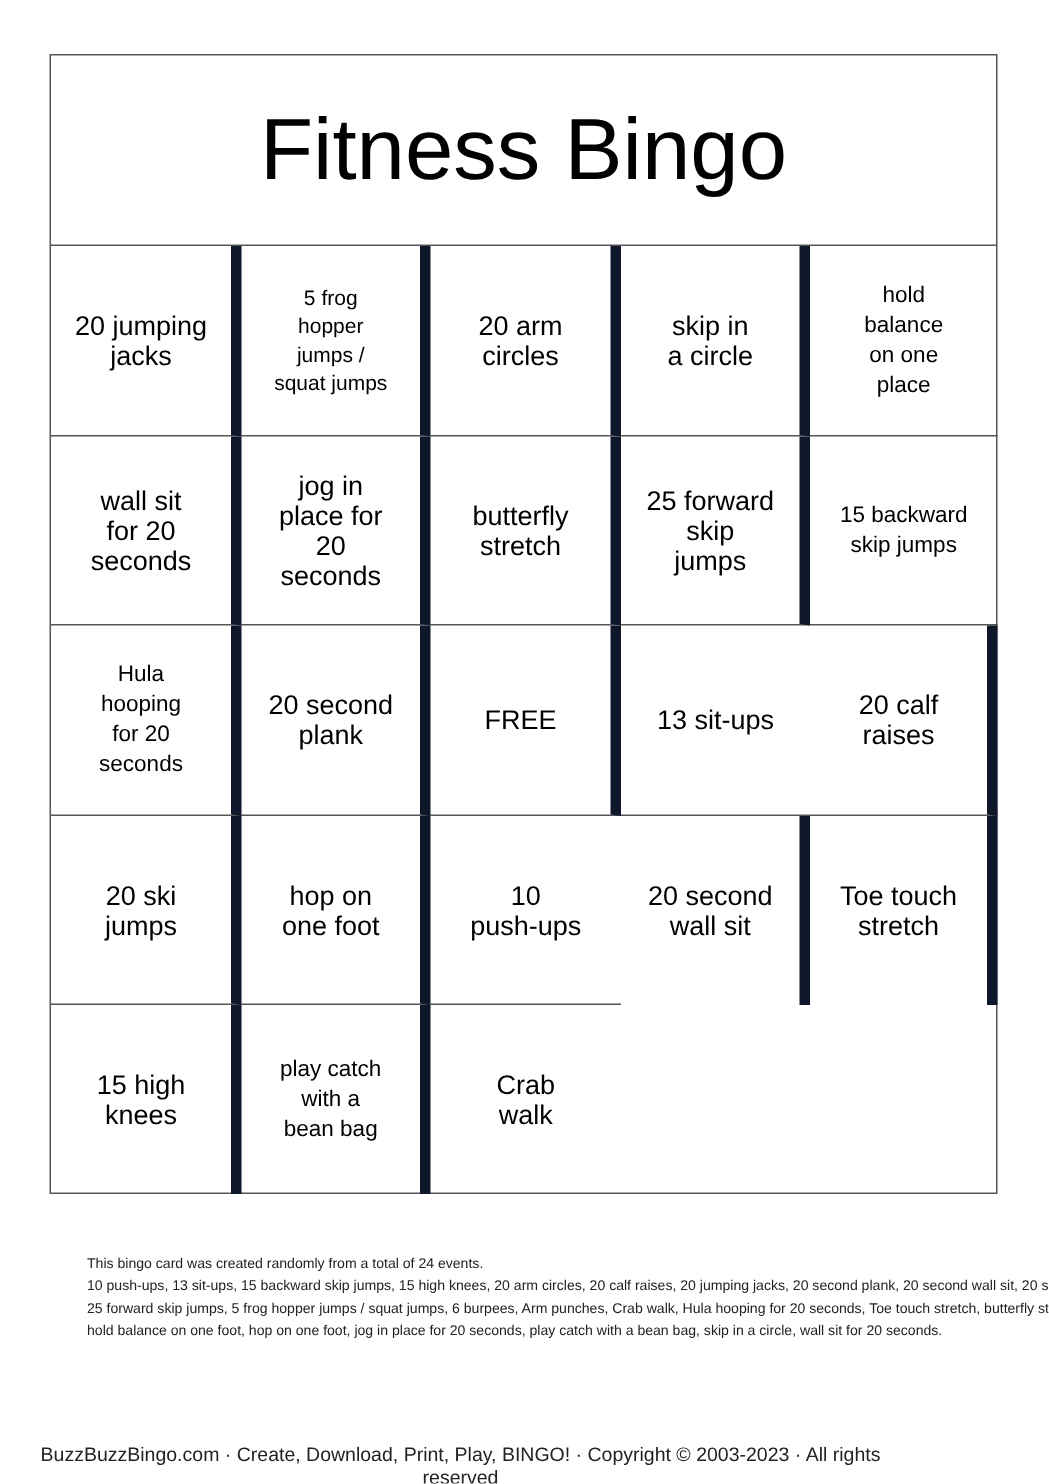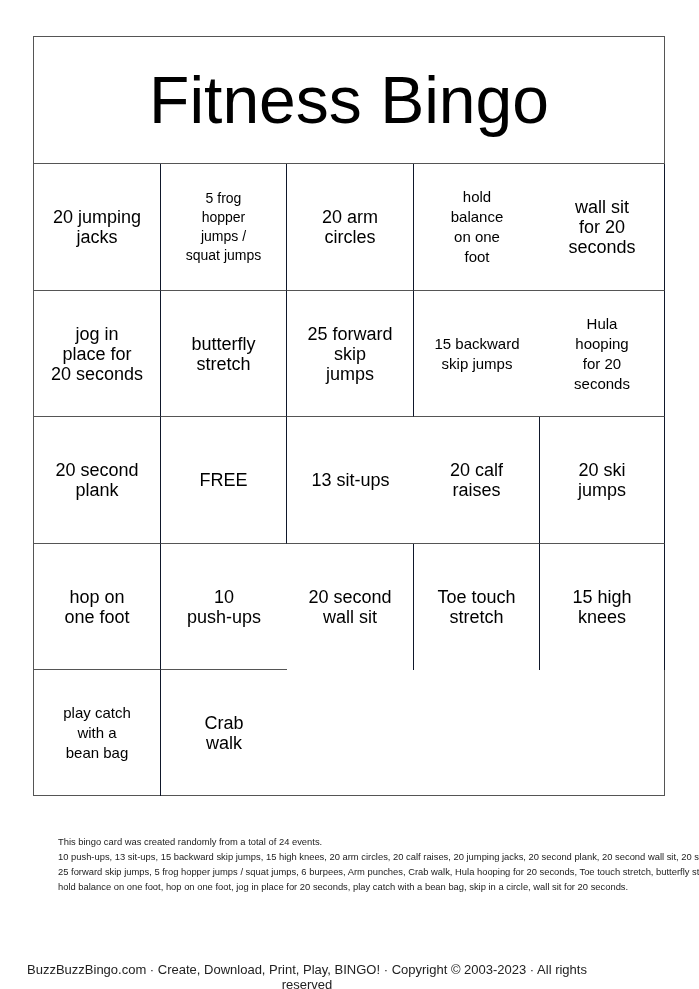--- a/index.html
+++ b/index.html
@@ -2,25 +2,25 @@
 <html><head>
 <meta charset="utf-8">
 <style>
   html, body { margin: 0; padding: 0; background: #ffffff; }
   body { width: 699px; height: 989px; position: relative; overflow: hidden;
          font-family: "Liberation Sans", sans-serif; color: #000; }
   .card { position: absolute; left: 33px; top: 36px; width: 632px; height: 760px;
           border: 1px solid #555; box-sizing: border-box; }
   .title { position: absolute; left: 0; top: 0; width: 100%; height: 127px;
            display: flex; align-items: center; justify-content: center;
-           font-size: 66px; line-height: 1; border-bottom: 1px solid #555; box-sizing: border-box; }
+           font-size: 58px; line-height: 1; border-bottom: 1px solid #555; box-sizing: border-box; }
   .grid { position: absolute; left: 0; top: 127px; width: 631px; height: 632px;
           display: grid; grid-template-columns: 127px 126px 127px 126px 125px;
           grid-template-rows: 127px 126px 127px 126px 126px; }
-  .cell { border-right: 1px solid #0f172a; border-bottom: 1px solid #555; box-sizing: border-box;
+  .cell { border-right: 7px solid #0f172a; border-bottom: 1px solid #555; box-sizing: border-box;
           display: flex; align-items: center; justify-content: center; text-align: center;
           font-size: 18px; line-height: 20px; padding: 0 14px; white-space: pre-line; }
   .cell.c5 { border-right: none; }
   .cell.r5 { border-bottom: none; }
   .cell.small { font-size: 14px; line-height: 19px; }
   .cell.med { font-size: 15px; line-height: 20px; }
   .notes { position: absolute; left: 10px; top: 834px; width: 680px;
            font-size: 9.4px; line-height: 15px; color: #222; margin-left: 48px; }
   .footer { position: absolute; left: 0; top: 962px; width: 614px; text-align: center;
             font-size: 13px; color: #222; }
@@ -32,24 +32,26 @@
   <div class="title">Fitness Bingo</div>
   <div class="grid">
     <div class="cell">20 jumping
 jacks</div>
     <div class="cell small">5 frog
 hopper
 jumps /
 squat jumps</div>
     <div class="cell">20 arm
 circles</div>
+    <div class="cell">skip in
+a circle</div>
     <div class="cell c5 med">hold
 balance
 on one
-foot</div>
+place</div>
 
     <div class="cell">wall sit
 for 20
 seconds</div>
     <div class="cell">jog in
 place for
 20 seconds</div>
     <div class="cell">butterfly
 stretch</div>
     <div class="cell">25 forward

